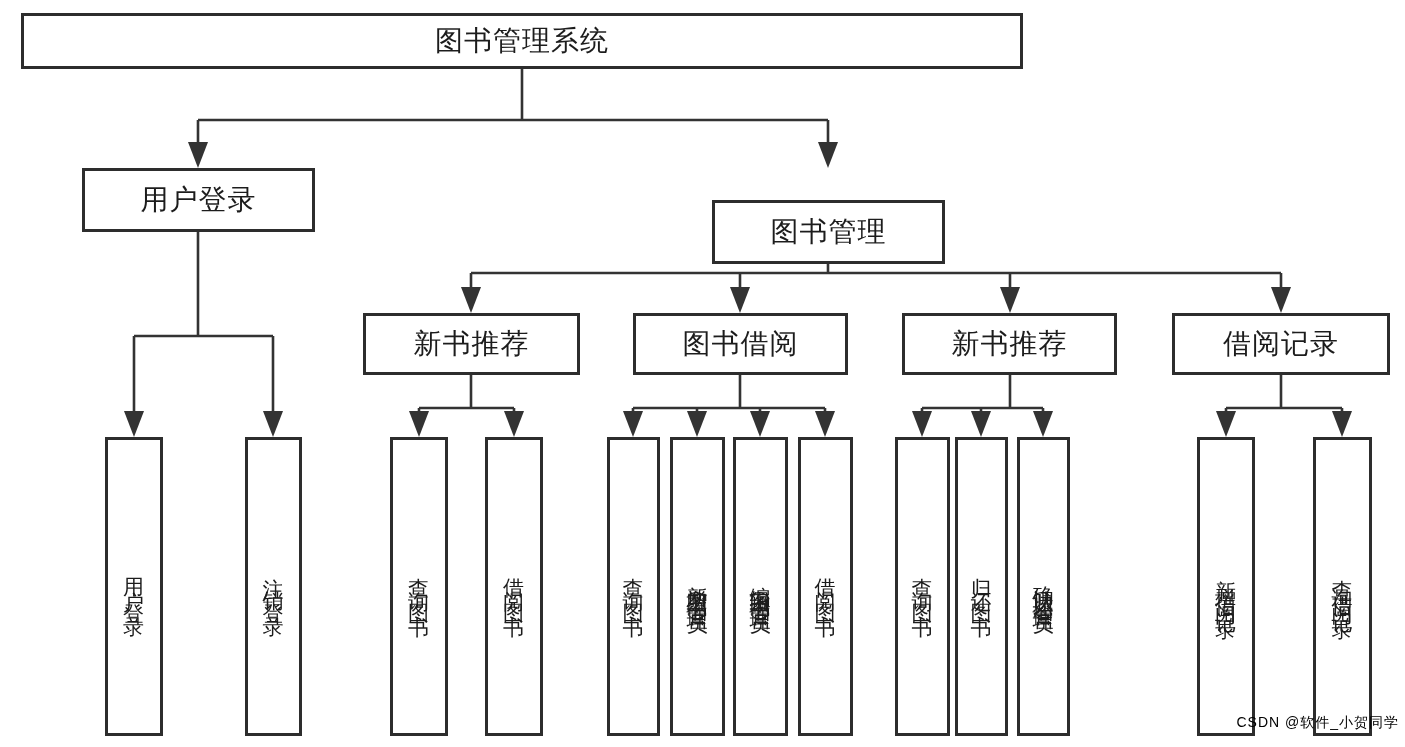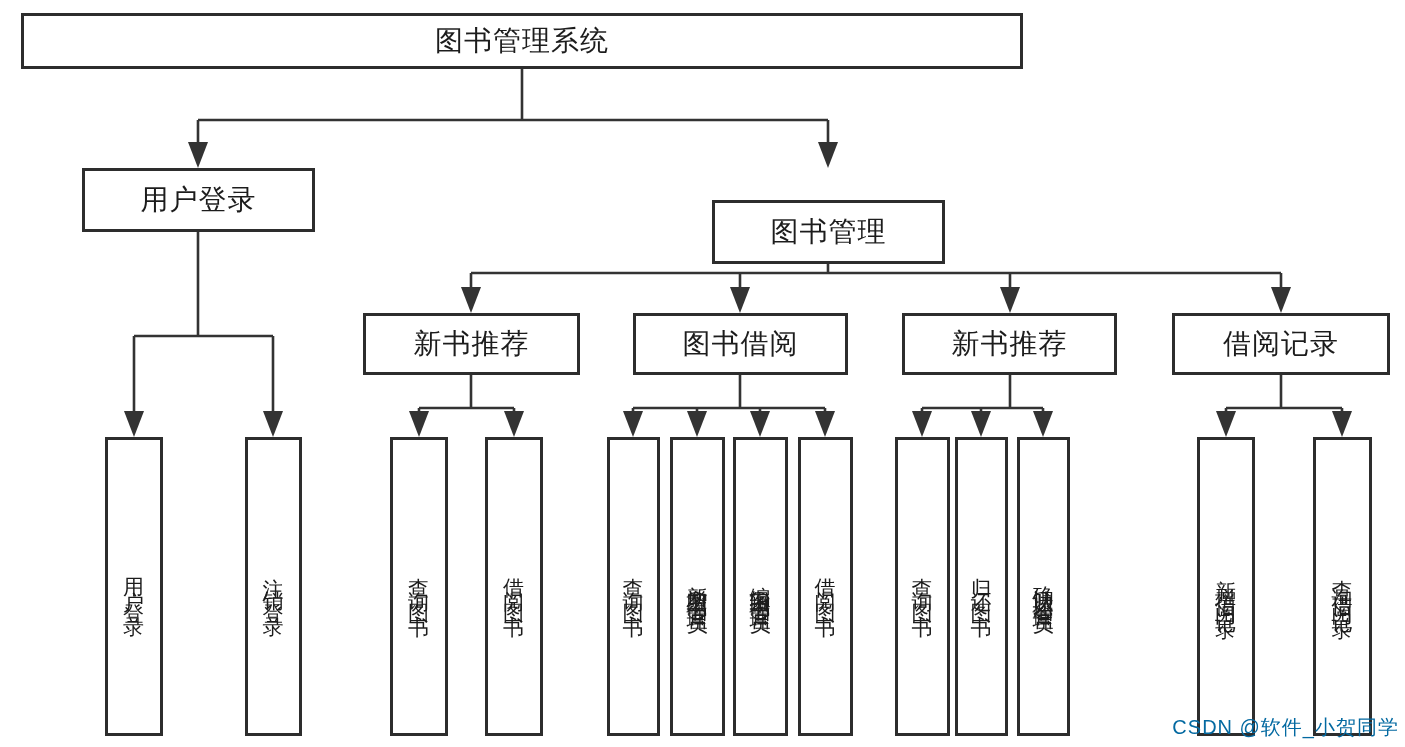--- a/index.html
+++ b/index.html
@@ -80,22 +80,22 @@
   #l-cb-query    { left: 895px;  width: 55px; }
   #l-cb-return   { left: 955px;  width: 53px; }
   #l-cb-confirm  { left: 1017px; width: 53px; }
   #l-br-add      { left: 1197px; width: 58px; }
   #l-br-query    { left: 1313px; width: 59px; }
 
   .watermark {
     position: absolute;
     right: 6px;
     top: 714px;
-    font-size: 20px;
-    color: #0369a1;
+    font-size: 14px;
+    color: #000000;
     letter-spacing: 1px;
     white-space: nowrap;
   }
 </style>
 </head>
 <body>
 
 <div class="canvas">
 
   <svg class="connectors" viewBox="0 0 1405 747" xmlns="http://www.w3.org/2000/svg">

